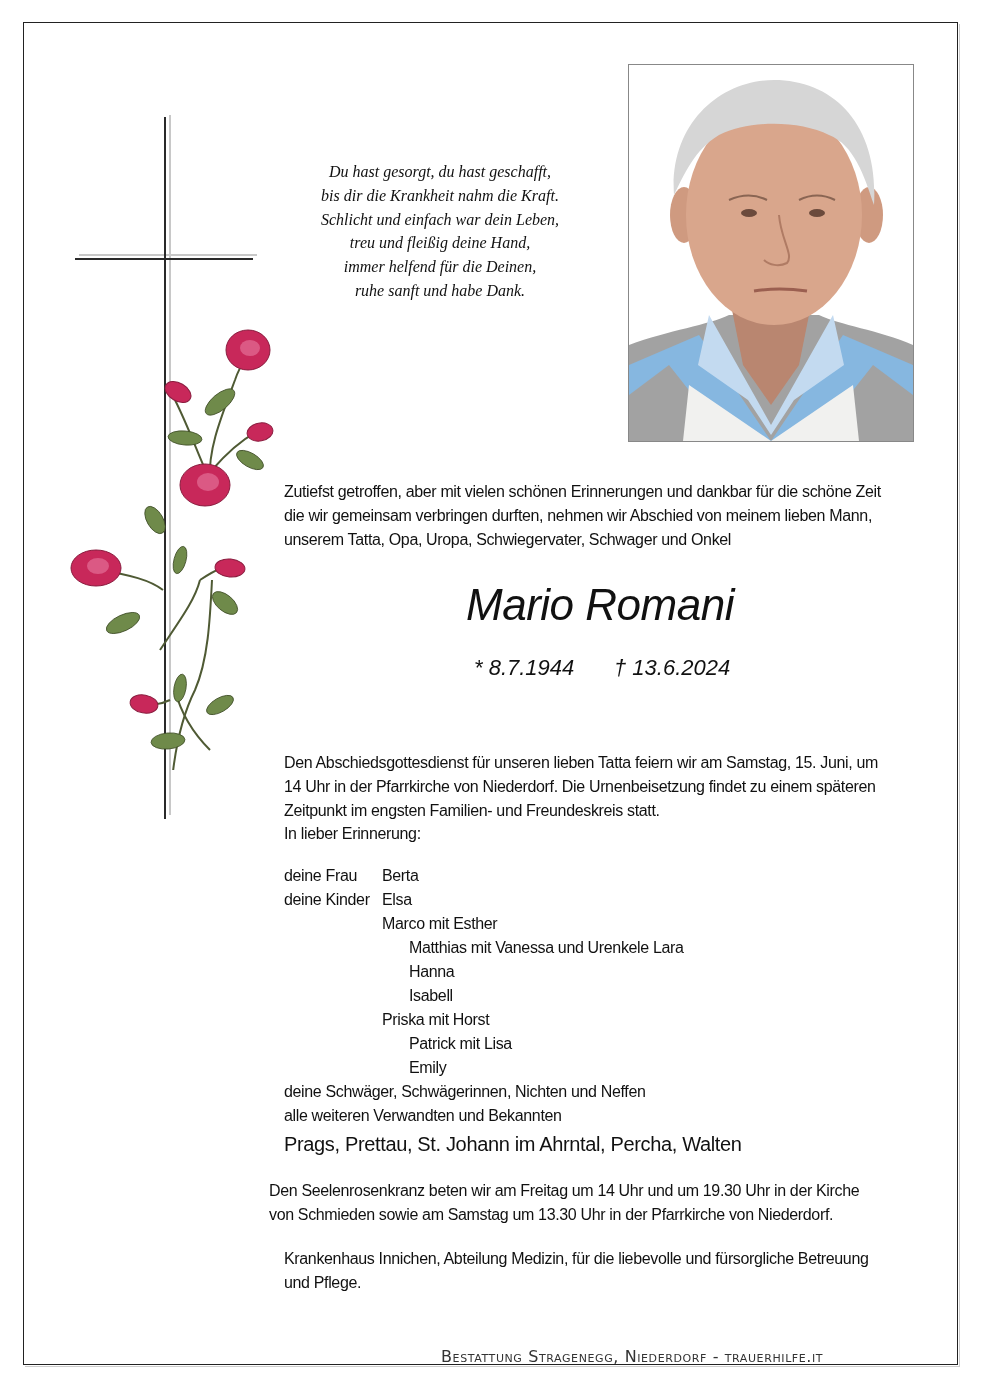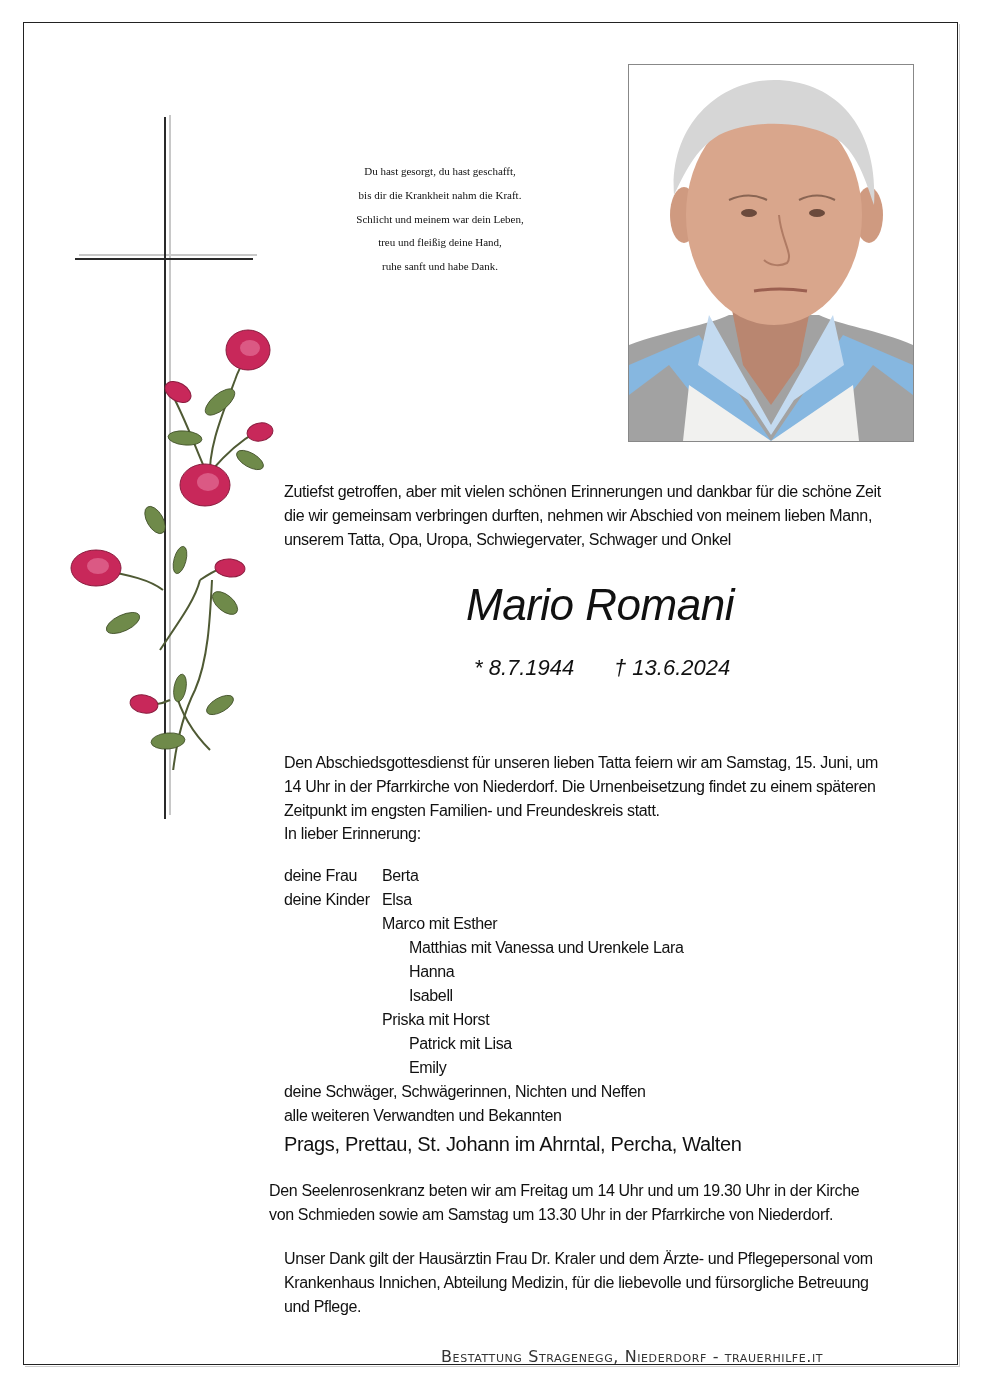--- a/index.html
+++ b/index.html
@@ -9,21 +9,21 @@
 
     
     .cross-v-dark { position: absolute; left: 164px; top: 117px; width: 2px; height: 702px; background: #2a2a2a; }
     .cross-v-light { position: absolute; left: 169px; top: 115px; width: 2px; height: 700px; background: #c8c8c8; }
     .cross-h-dark { position: absolute; left: 75px; top: 258px; width: 178px; height: 2px; background: #2a2a2a; }
     .cross-h-light { position: absolute; left: 79px; top: 254px; width: 178px; height: 2px; background: #c8c8c8; }
 
     .roses { position: absolute; left: 60px; top: 320px; width: 220px; height: 450px; }
 
     
-    .poem { position: absolute; left: 280px; top: 160px; width: 320px; text-align: center; font-family: "Liberation Serif", serif; font-size: 11px; line-height: 23.8px; color: #111; }
+    .poem { position: absolute; left: 280px; top: 160px; width: 320px; text-align: center; font-family: "Liberation Serif", serif; font-style: italic; font-size: 16px; line-height: 23.8px; color: #111; }
     .poem div { white-space: nowrap; }
 
     
     .photo { position: absolute; left: 628px; top: 64px; width: 286px; height: 378px; border: 1px solid #888; box-sizing: border-box; overflow: hidden; background: #fff; }
 
     .intro { position: absolute; left: 284px; top: 480px; width: 640px; font-size: 16px; line-height: 24px; letter-spacing: -0.35px; }
     .name { position: absolute; left: 400px; top: 580px; width: 400px; text-align: center; font-size: 44px; font-style: italic; letter-spacing: -0.5px; }
     .dates { position: absolute; left: 400px; top: 655px; width: 400px; font-size: 22px; font-style: italic; }
     .dates .birth { position: absolute; left: 74px; }
     .dates .death { position: absolute; left: 214px; }
@@ -92,22 +92,23 @@
   <g fill="#e87aa0" opacity="0.6">
     <ellipse cx="190" cy="28" rx="10" ry="8"></ellipse>
     <ellipse cx="148" cy="162" rx="11" ry="9"></ellipse>
     <ellipse cx="38" cy="246" rx="11" ry="8"></ellipse>
   </g>
 </svg>
 
 <div class="poem">
   <div>Du hast gesorgt, du hast geschafft,</div>
   <div>bis dir die Krankheit nahm die Kraft.</div>
-  <div>Schlicht und meinem war dein Leben,</div>
+  <div>Schlicht und einfach war dein Leben,</div>
   <div>treu und fleißig deine Hand,</div>
+  <div>immer helfend für die Deinen,</div>
   <div>ruhe sanft und habe Dank.</div>
 </div>
 
 <div class="photo">
   <svg width="284" height="376" viewBox="0 0 284 376">
     <rect width="284" height="376" fill="#ffffff"></rect>
 
     <path d="M0 280 C 40 265, 80 260, 100 250 L 190 250 C 210 260, 250 265, 284 280 L 284 376 L 0 376 Z" fill="#a2a2a2"></path>
     <path d="M0 300 L 70 270 L 142 376 L 100 376 L 40 300 L 0 330 Z" fill="#86b7e0"></path>
     <path d="M284 300 L 214 270 L 142 376 L 184 376 L 244 300 L 284 330 Z" fill="#86b7e0"></path>
@@ -194,18 +195,17 @@
 </div>
 
 <div class="places">Prags, Prettau, St. Johann im Ahrntal, Percha, Walten</div>
 
 <div class="rosary">
   <div>Den Seelenrosenkranz beten wir am Freitag um 14 Uhr und um 19.30 Uhr in der Kirche</div>
   <div>von Schmieden sowie am Samstag um 13.30 Uhr in der Pfarrkirche von Niederdorf.</div>
 </div>
 
 <div class="thanks">
-  <div>Unser Dank gilt der Hausärztin Frau Dr. Kraler und dem Ärzte- und Pflegepersonal vom</div>
   <div>Krankenhaus Innichen, Abteilung Medizin, für die liebevolle und fürsorgliche Betreuung</div>
   <div>und Pflege.</div>
 </div>
 
 <div class="footer">Bestattung Stragenegg, Niederdorf - trauerhilfe.it</div>
 
 </body></html>

